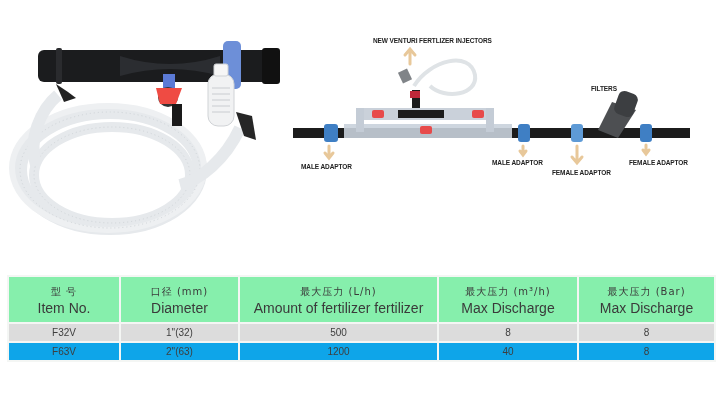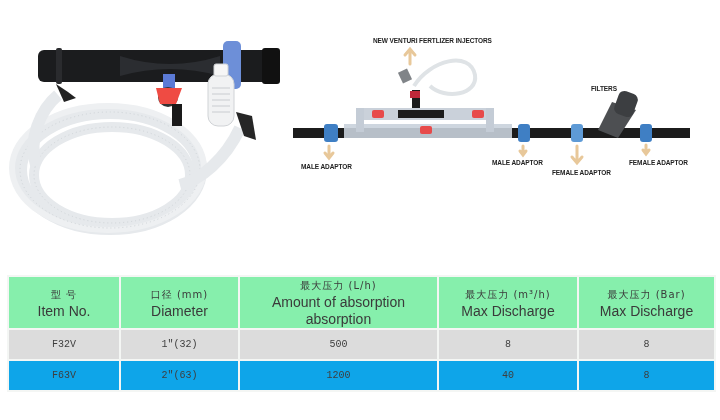--- a/index.html
+++ b/index.html
@@ -12,21 +12,21 @@
   
   .diagram { position: absolute; left: 280px; top: 20px; width: 440px; height: 170px; }
   .lbl { position: absolute; font-family: "Liberation Sans", sans-serif; font-weight: bold; font-size: 6.5px; color: #222; white-space: nowrap; letter-spacing: -0.1px; }
 
   
   .spec-table { position: absolute; left: 7px; top: 275px; width: 707px; border-collapse: collapse; table-layout: fixed; }
   .spec-table th, .spec-table td { border: 2px solid #f4f6f4; text-align: center; vertical-align: middle; }
   .spec-table th { background: #86efac; color: #3a3a3a; font-weight: normal; height: 47px; font-size: 10.5px; line-height: 17px; }
   .spec-table th .en { display: block; font-family: "Liberation Sans", sans-serif; font-size: 14px; }
   .spec-table th .cn { display: block; font-size: 10px; letter-spacing: 1px; }
-  .spec-table td { height: 31px; font-family: Liberation Mono, monospace; font-size: 10px; color: #3e3e3e; text-align: center; }
+  .spec-table td { height: 19px; font-family: Liberation Sans, sans-serif; font-size: 10px; color: #3e3e3e; text-align: center; }
   .row-light td { background: #dcdcdc; }
   .row-dark td { background: #b6b6b6; }
   .row-light2 td { background: #0ea5e9; }
 </style>
 </head>
 <body>
 
 <div class="product">
   <svg width="290" height="260" viewBox="0 0 290 260">
 
@@ -126,21 +126,21 @@
       <th>
         <span class="cn">型 号</span>
         <span class="en">Item No.</span>
       </th>
       <th>
         <span class="cn">口径 (mm)</span>
         <span class="en">Diameter</span>
       </th>
       <th>
         <span class="cn">最大压力 (L/h)</span>
-        <span class="en">Amount of absorption absorption</span>
+        <span class="en">Amount of fertilizer fertilizer</span>
       </th>
       <th>
         <span class="cn">最大压力 (m³/h)</span>
         <span class="en">Max Discharge</span>
       </th>
       <th>
         <span class="cn">最大压力 (Bar)</span>
         <span class="en">Max Discharge</span>
       </th>
     </tr>

